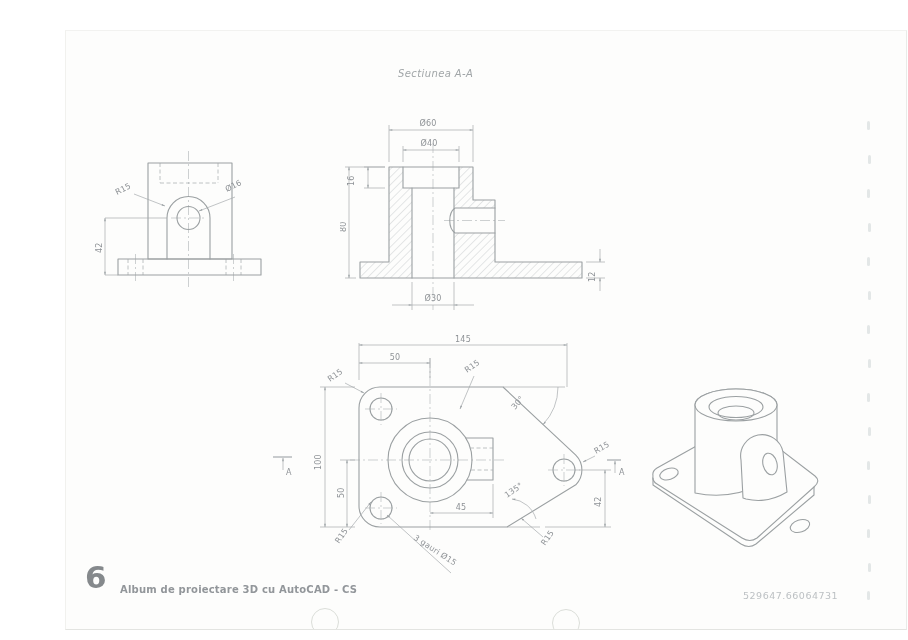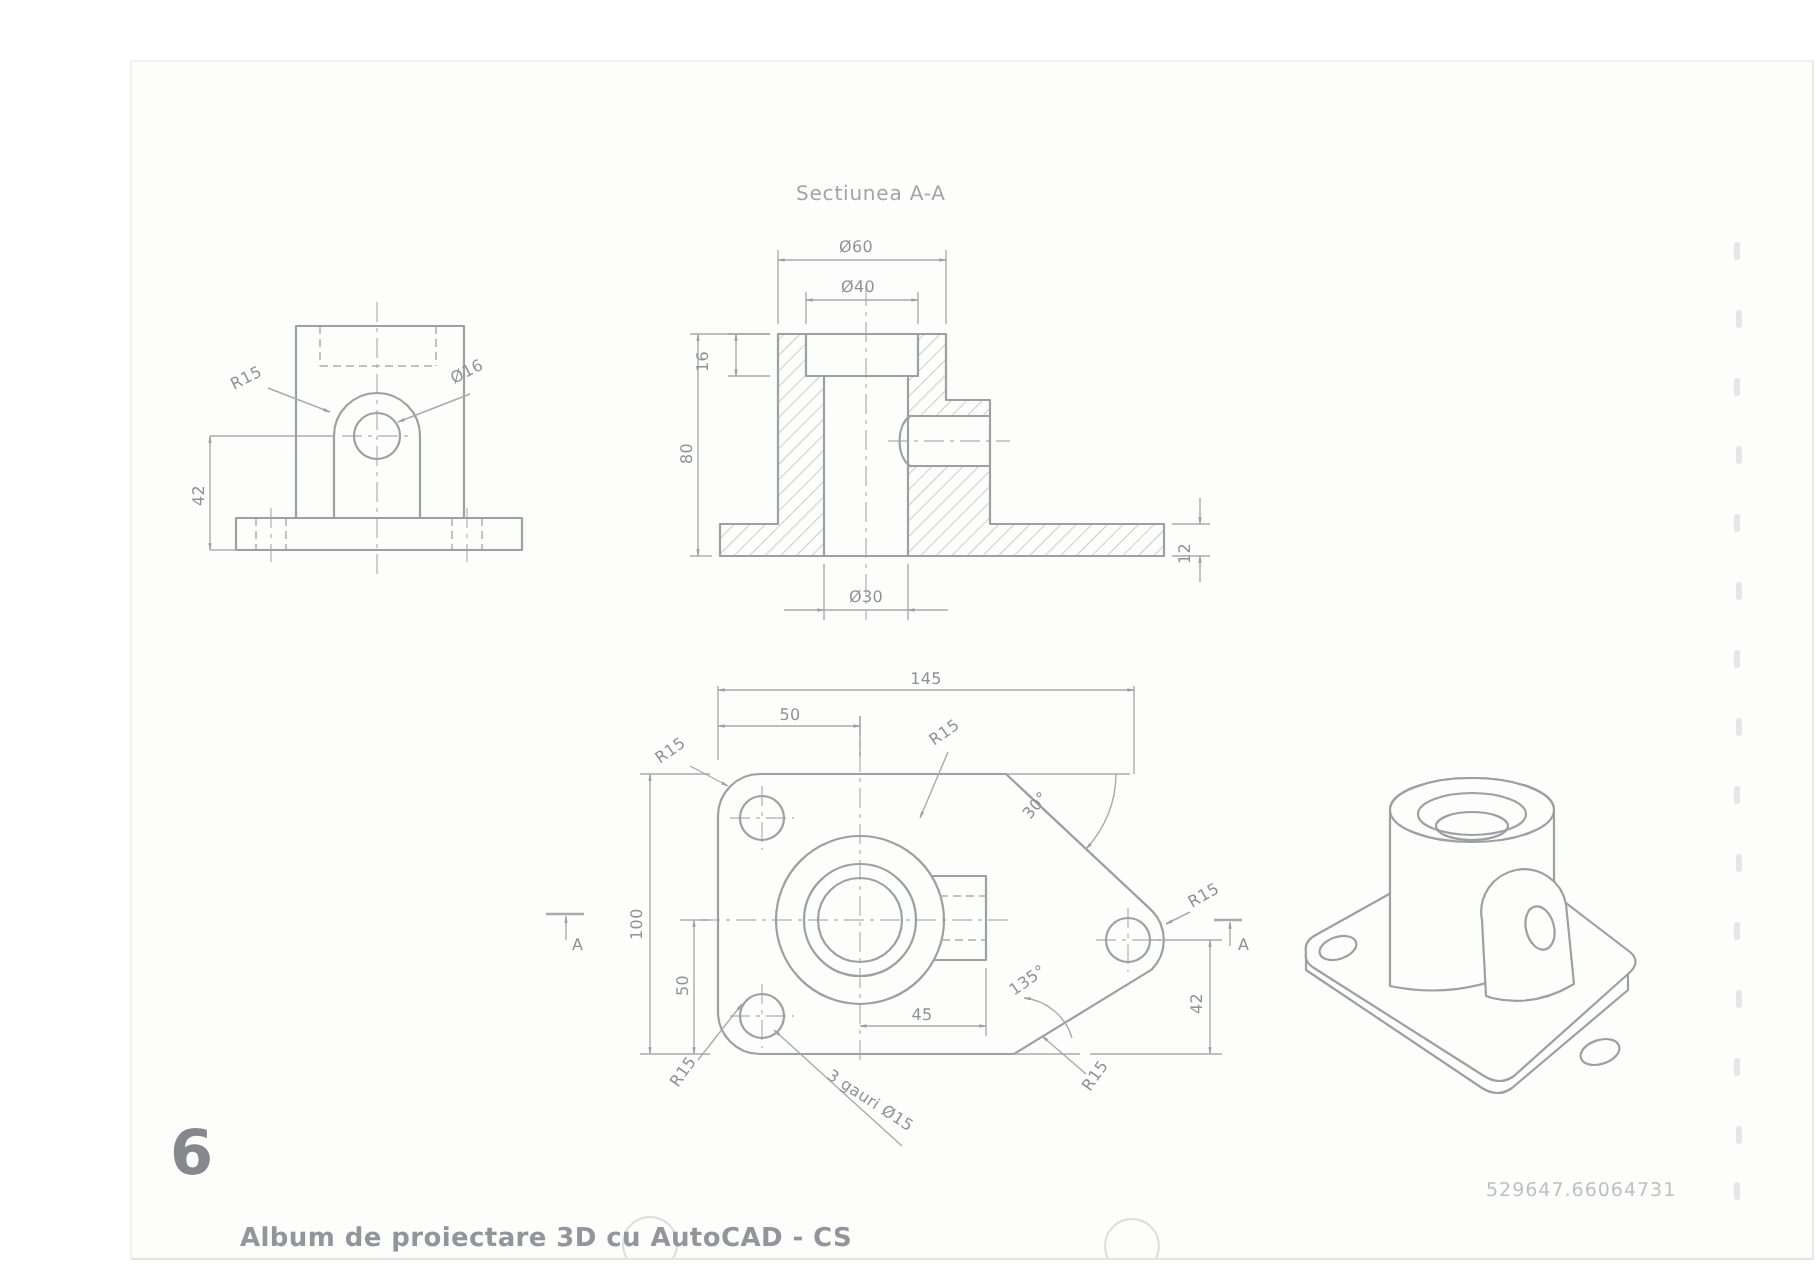--- a/index.html
+++ b/index.html
@@ -2,26 +2,26 @@
 <html><head>
 <meta charset="utf-8">
 <style>
   html,body{margin:0;padding:0;background:#ffffff;}
   .stage{position:relative;width:908px;height:640px;overflow:hidden;
          font-family:"DejaVu Sans",sans-serif;}
   .page{position:absolute;left:65px;top:30px;width:840px;height:598px;
         background:#fdfdfc;border-left:1px solid #f1f1ee;border-top:1px solid #f2f2f0;
         border-right:1px solid #e9ebe8;border-bottom:1px solid #e3e4e1;overflow:hidden;}
   .vsvg{position:absolute;}
-  .sec-title{position:absolute;left:398px;top:92px;font-size:10px;letter-spacing:.4px;
-        color:#a0a5a7;}
+  .sec-title{position:absolute;left:398px;top:68px;font-size:10px;letter-spacing:.4px;
+        color:#a0a5a7;font-style:italic;}
   .footer-num{position:absolute;left:85px;top:562px;font-size:31px;font-weight:bold;
         color:#85898c;line-height:1;}
-  .footer-title{position:absolute;left:120px;top:584px;font-size:13px;font-weight:bold;
-        color:#92969a;letter-spacing:.2px;margin-top:28px;}
+  .footer-title{position:absolute;left:120px;top:584px;font-size:10px;font-weight:bold;
+        color:#92969a;letter-spacing:.2px;}
   .code{position:absolute;left:743px;top:590px;font-size:9.5px;color:#bcc0c3;
         letter-spacing:.5px;}
   .punch{position:absolute;width:26px;height:26px;border-radius:50%;
         border:1.5px solid #dbded9;background:#fdfdfc;}
   .bind-mark{position:absolute;width:3px;height:9px;background:#e3e7e7;border-radius:2px;}
   .dimtext{font:8px "DejaVu Sans",sans-serif;fill:#8e9296;letter-spacing:.2px;}
   .ol{fill:none;stroke:#9ba0a2;stroke-width:1.1;stroke-linejoin:round;stroke-linecap:round;}
   .olf{fill:#fdfdfc;stroke:#9ba0a2;stroke-width:1.1;stroke-linejoin:round;}
   .thin{stroke:#a6abad;stroke-width:.7;fill:none;}
   .hid{stroke:#a9aeb0;stroke-width:.75;fill:none;stroke-dasharray:4 2.5;}

